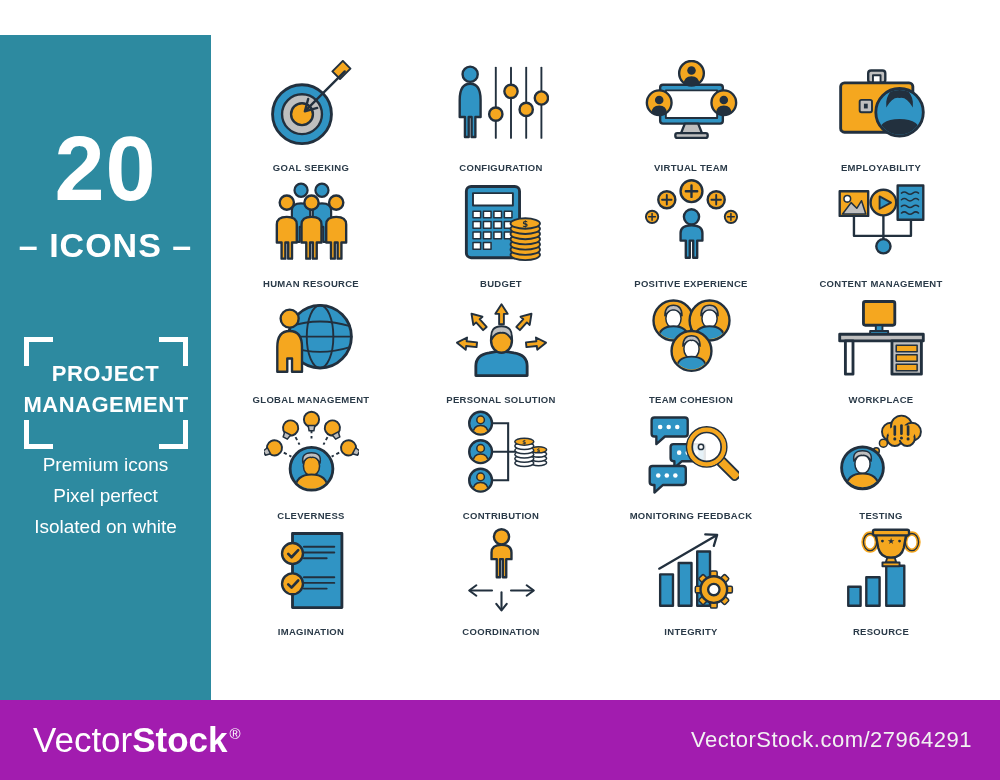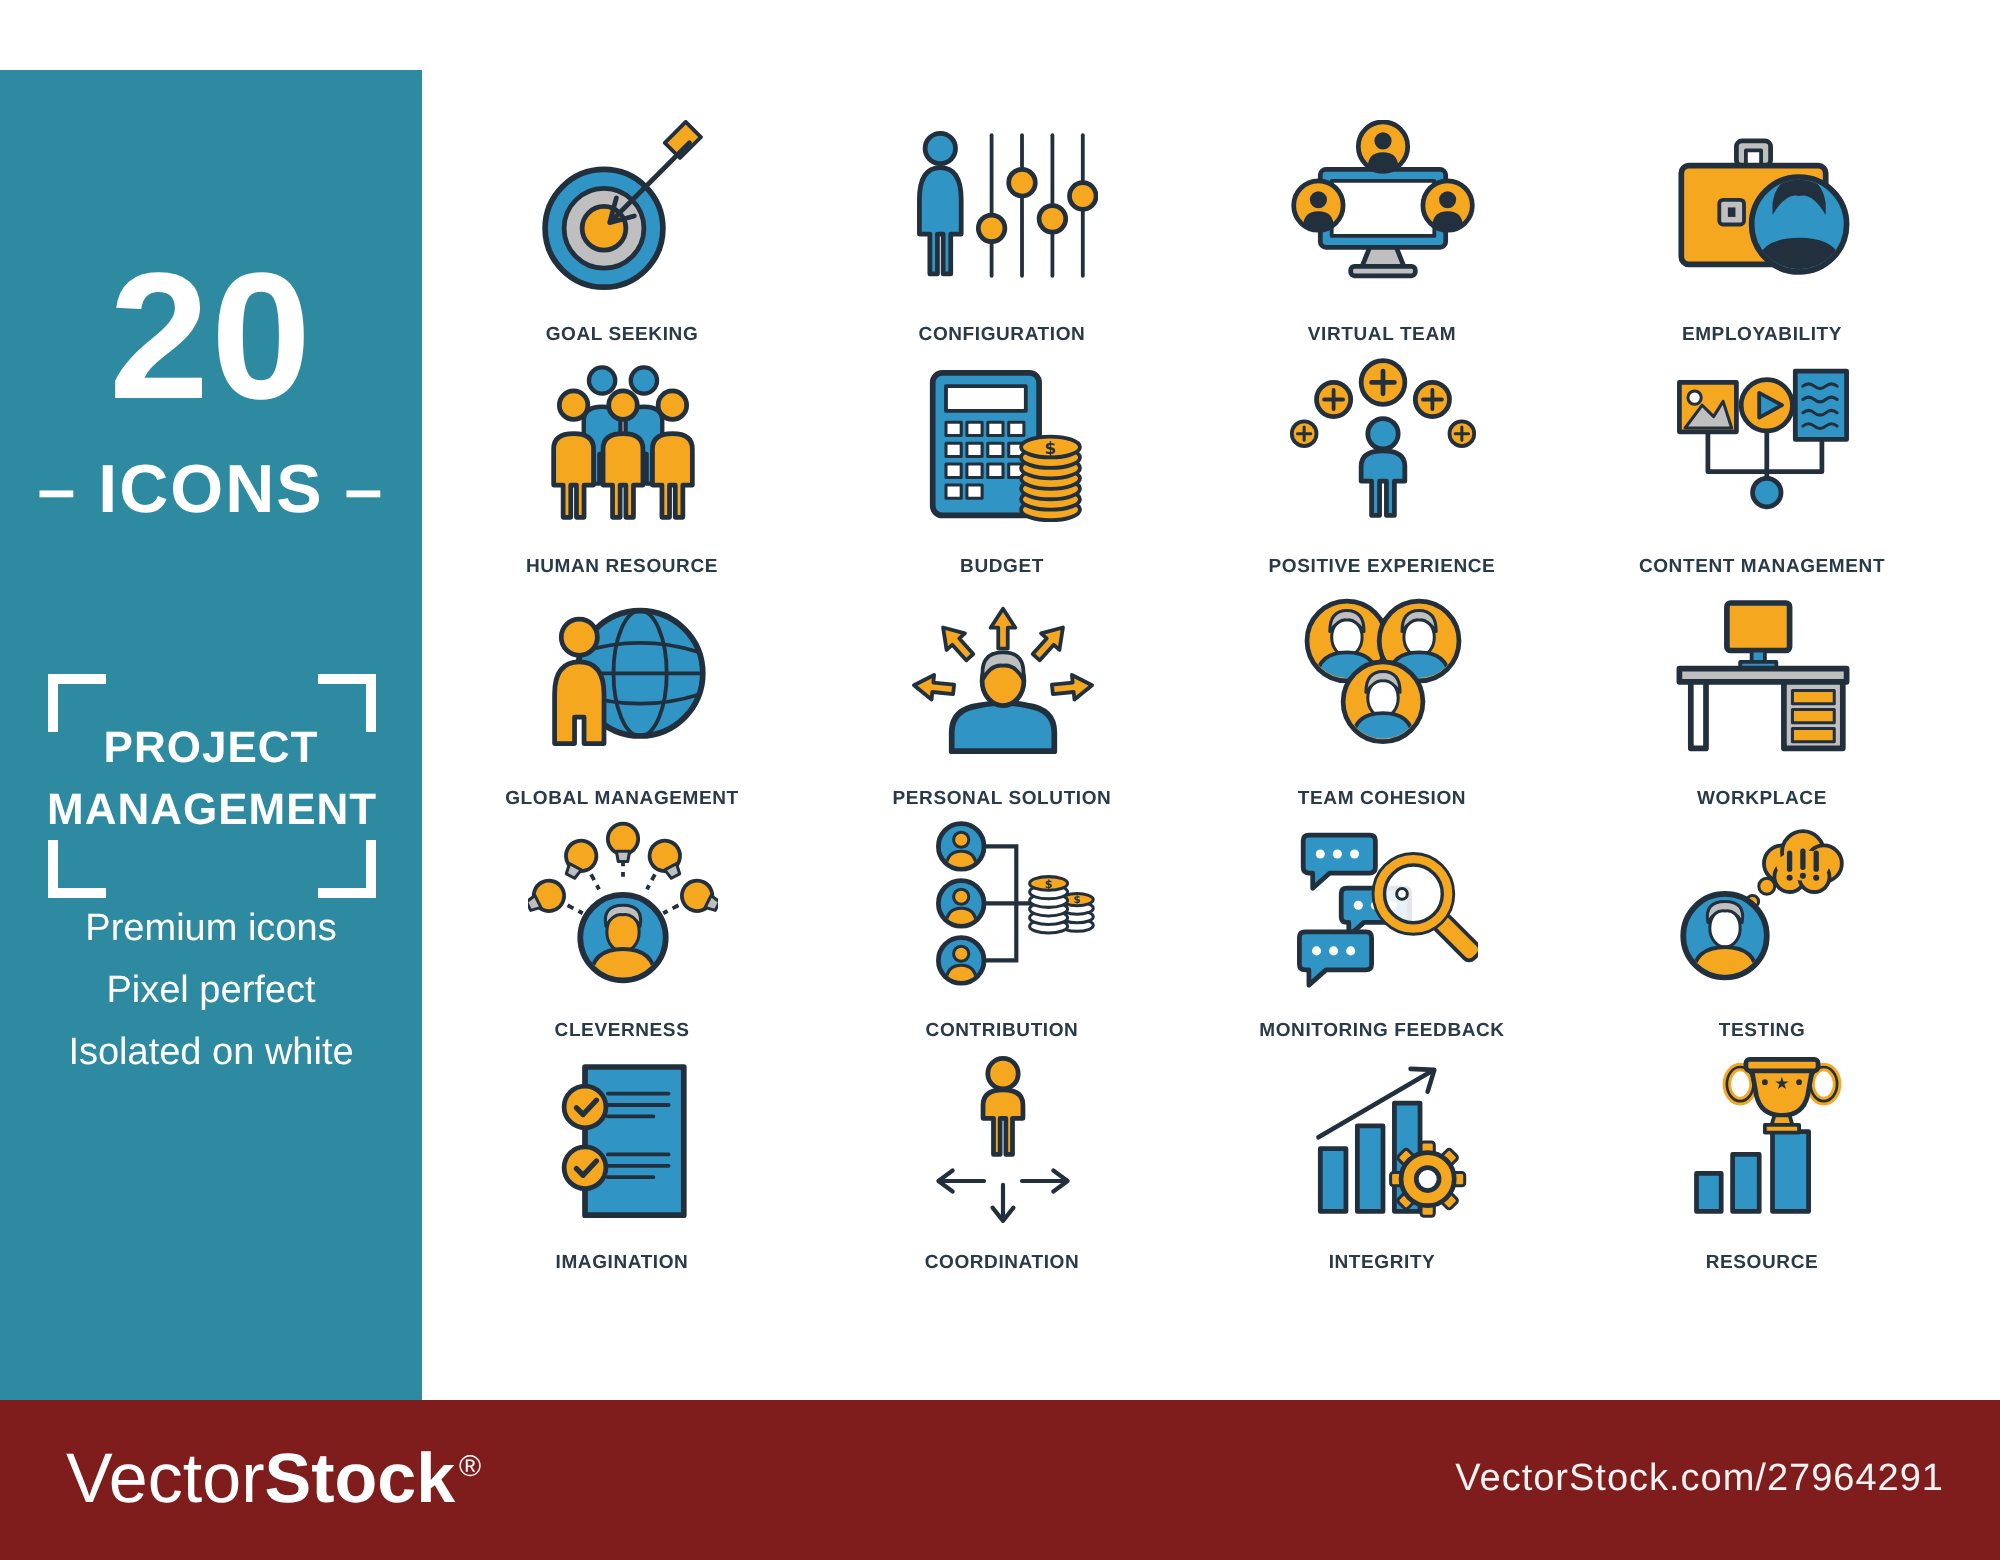--- a/index.html
+++ b/index.html
@@ -28,26 +28,26 @@
     position:absolute;left:216px;top:60px;width:760px;height:560px;
     display:grid;grid-template-columns:repeat(4,1fr);grid-template-rows:repeat(4,1fr);
   }
   .cell{display:flex;flex-direction:column;align-items:center;justify-content:flex-end;padding-bottom:2px;}
   .cell svg{width:95px;height:95px;display:block;margin-bottom:7px;}
   .icon-label{
     font-size:9.5px;font-weight:bold;color:#2A3A48;letter-spacing:.3px;
     line-height:12px;white-space:nowrap;text-align:center;
   }
   
-  .footer{position:absolute;left:0;top:700px;width:1000px;height:80px;background:#7f1d1d;}
+  .footer{position:absolute;left:0;top:700px;width:1000px;height:80px;background:#a21caf;}
   .vs-logo{position:absolute;left:33px;top:50%;transform:translateY(-50%);color:#fff;font-size:35px;white-space:nowrap;}
   .vs-logo .light{font-weight:normal;}
   .vs-logo .bold{font-weight:bold;}
   .vs-logo .reg{font-size:15px;position:relative;top:-13px;margin-left:2px;}
-  .vs-credit{position:absolute;right:28px;top:50%;transform:translateY(-50%);color:#F2F2F2;font-size:19px;letter-spacing:.5px;}
+  .vs-credit{position:absolute;right:28px;top:50%;transform:translateY(-50%);color:#F2F2F2;font-size:22px;letter-spacing:.5px;}
   
   .s{stroke:#22303E;stroke-linejoin:round;stroke-linecap:round;stroke-width:2.5px;}
   .h{stroke-width:3px;}
   .m{stroke-width:2px;}
   .t{stroke-width:1.6px;}
   .fb{fill:#3094C4;} .fo{fill:#F5A71F;} .fg{fill:#BFBFBF;}
   .fw{fill:#ffffff;} .fd{fill:#22303E;} .fn{fill:none;}
 </style>
 </head>
 <body>

